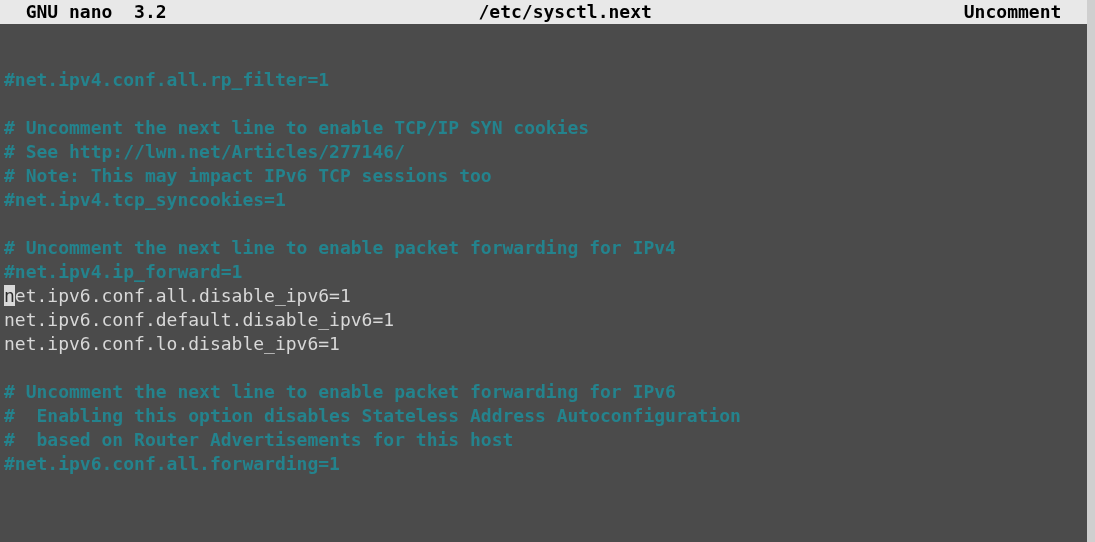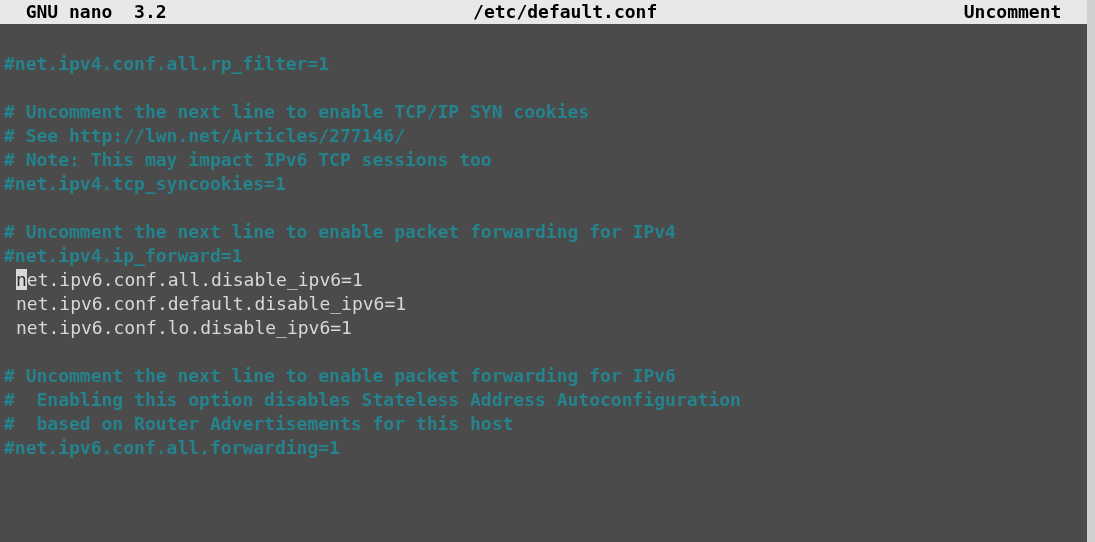--- a/index.html
+++ b/index.html
@@ -25,44 +25,44 @@
     display: flex;
     align-items: center;
     padding: 3px 4px;
     font-weight: bold;
     white-space: pre;
   }
   .titlebar .left   { flex: 0 0 auto; }
   .titlebar .center { flex: 1 1 auto; text-align: center; }
   .titlebar .right  { flex: 0 0 auto; text-align: right; }
   .editor {
-    padding: 4px 4px 0 4px;
+    padding: 20px 4px 0 4px;
     white-space: pre;
     letter-spacing: 0px;
   }
   .line { height: 24px; }
   .comment { color: #24838d; font-weight: bold; }
-  .plain   { color: #d8d8d8; margin-left: 12px; }
+  .plain   { color: #d8d8d8; }
   .cursor-char {
     background: #d8d8d8;
     color: #2b2b2b;
   }
   .scrollbar {
     position: absolute;
     top: 0;
     right: -8px;
     width: 8px;
     height: 100%;
     background: #cfcfcf;
   }
 </style>
 </head>
 <body>
 
 <div class="window">
   <div class="titlebar">
     <span class="left">  GNU nano  3.2</span>
-    <span class="center">/etc/default.conf</span>
+    <span class="center">/etc/sysctl.next</span>
     <span class="right">Uncomment  </span>
   </div>
   <div class="editor" id="editor"><div class="line plain"> </div><div class="line comment">#net.ipv4.conf.all.rp_filter=1</div><div class="line plain"> </div><div class="line comment"># Uncomment the next line to enable TCP/IP SYN cookies</div><div class="line comment"># See http://lwn.net/Articles/277146/</div><div class="line comment"># Note: This may impact IPv6 TCP sessions too</div><div class="line comment">#net.ipv4.tcp_syncookies=1</div><div class="line plain"> </div><div class="line comment"># Uncomment the next line to enable packet forwarding for IPv4</div><div class="line comment">#net.ipv4.ip_forward=1</div><div class="line plain"><span class="cursor-char">n</span>et.ipv6.conf.all.disable_ipv6=1</div><div class="line plain">net.ipv6.conf.default.disable_ipv6=1</div><div class="line plain">net.ipv6.conf.lo.disable_ipv6=1</div><div class="line plain"> </div><div class="line comment"># Uncomment the next line to enable packet forwarding for IPv6</div><div class="line comment">#  Enabling this option disables Stateless Address Autoconfiguration</div><div class="line comment">#  based on Router Advertisements for this host</div><div class="line comment">#net.ipv6.conf.all.forwarding=1</div><div class="line plain"> </div><div class="line plain"> </div></div>
   <div class="scrollbar"></div>
 </div>
 
 </body></html>

